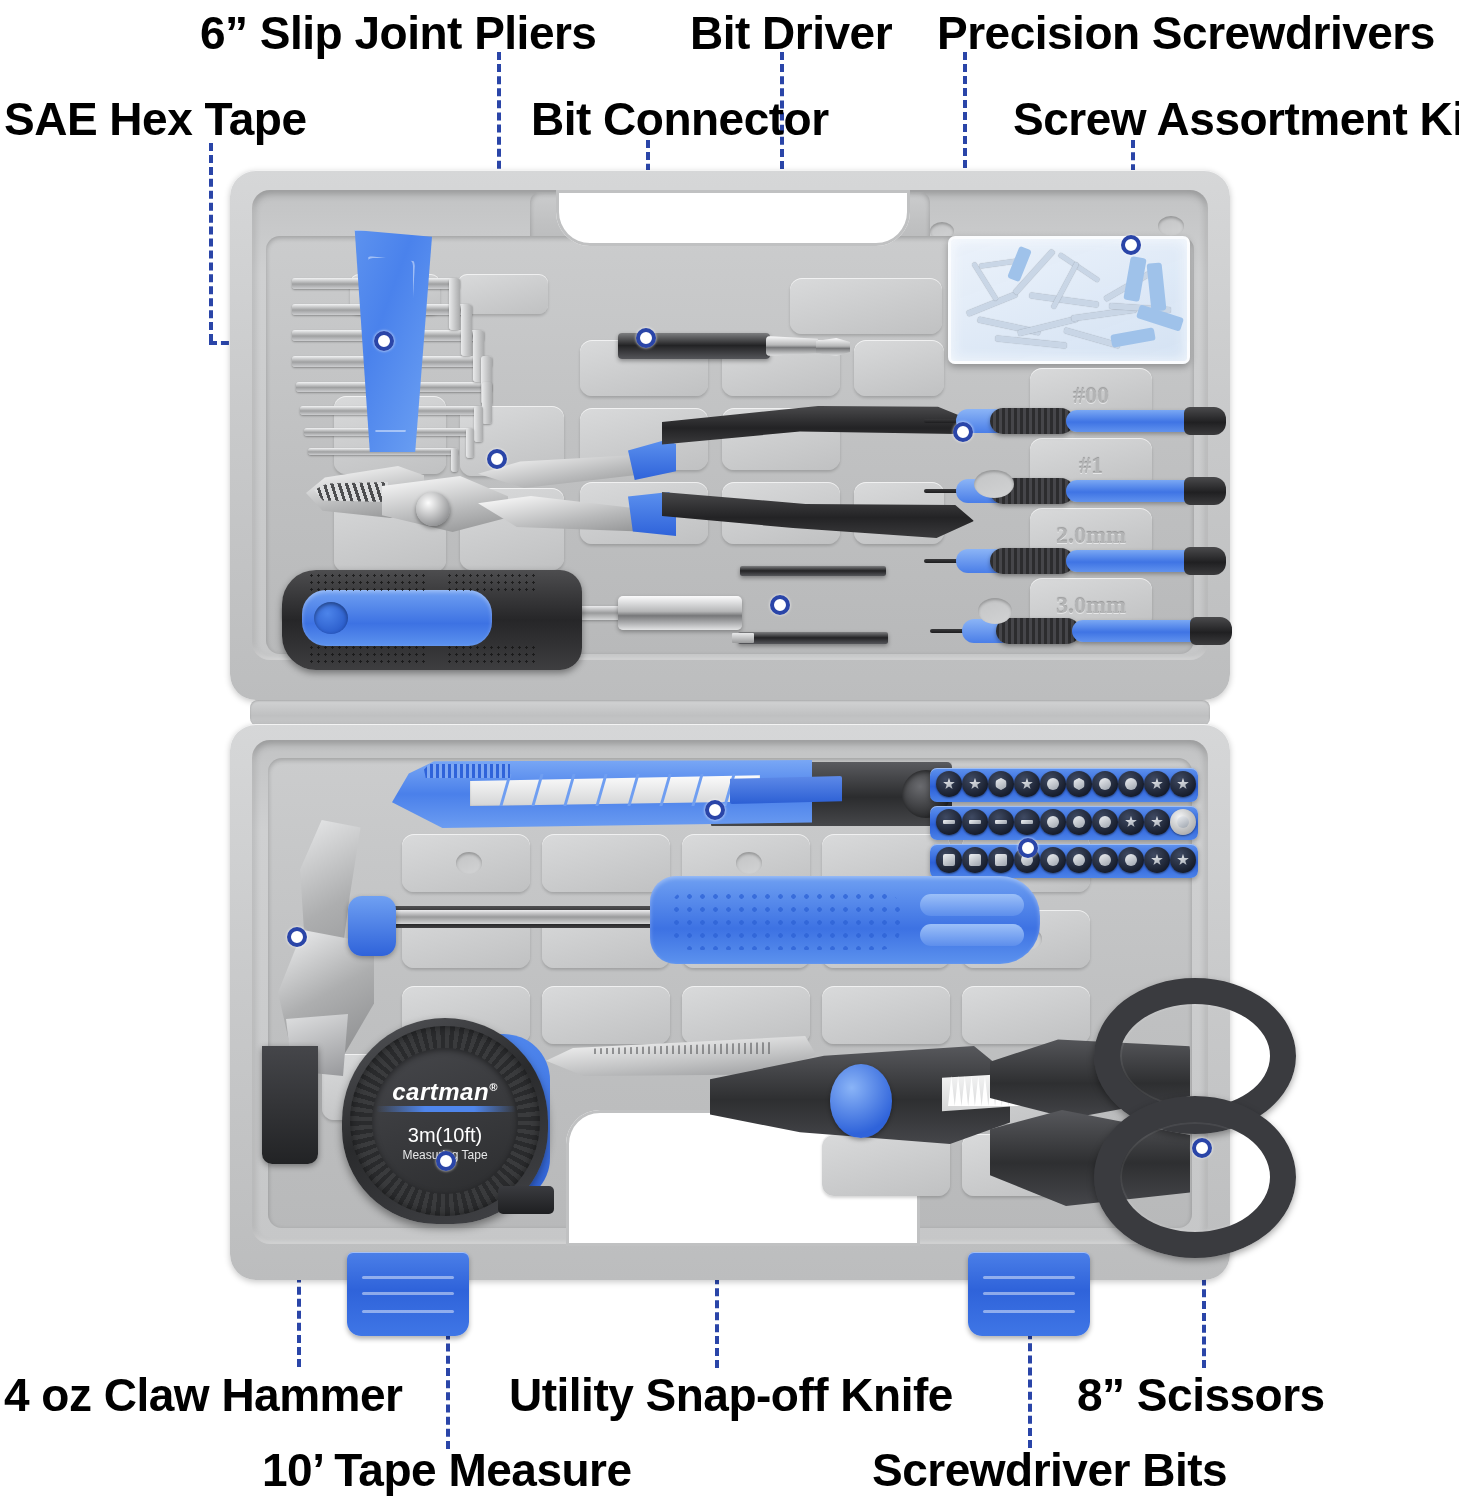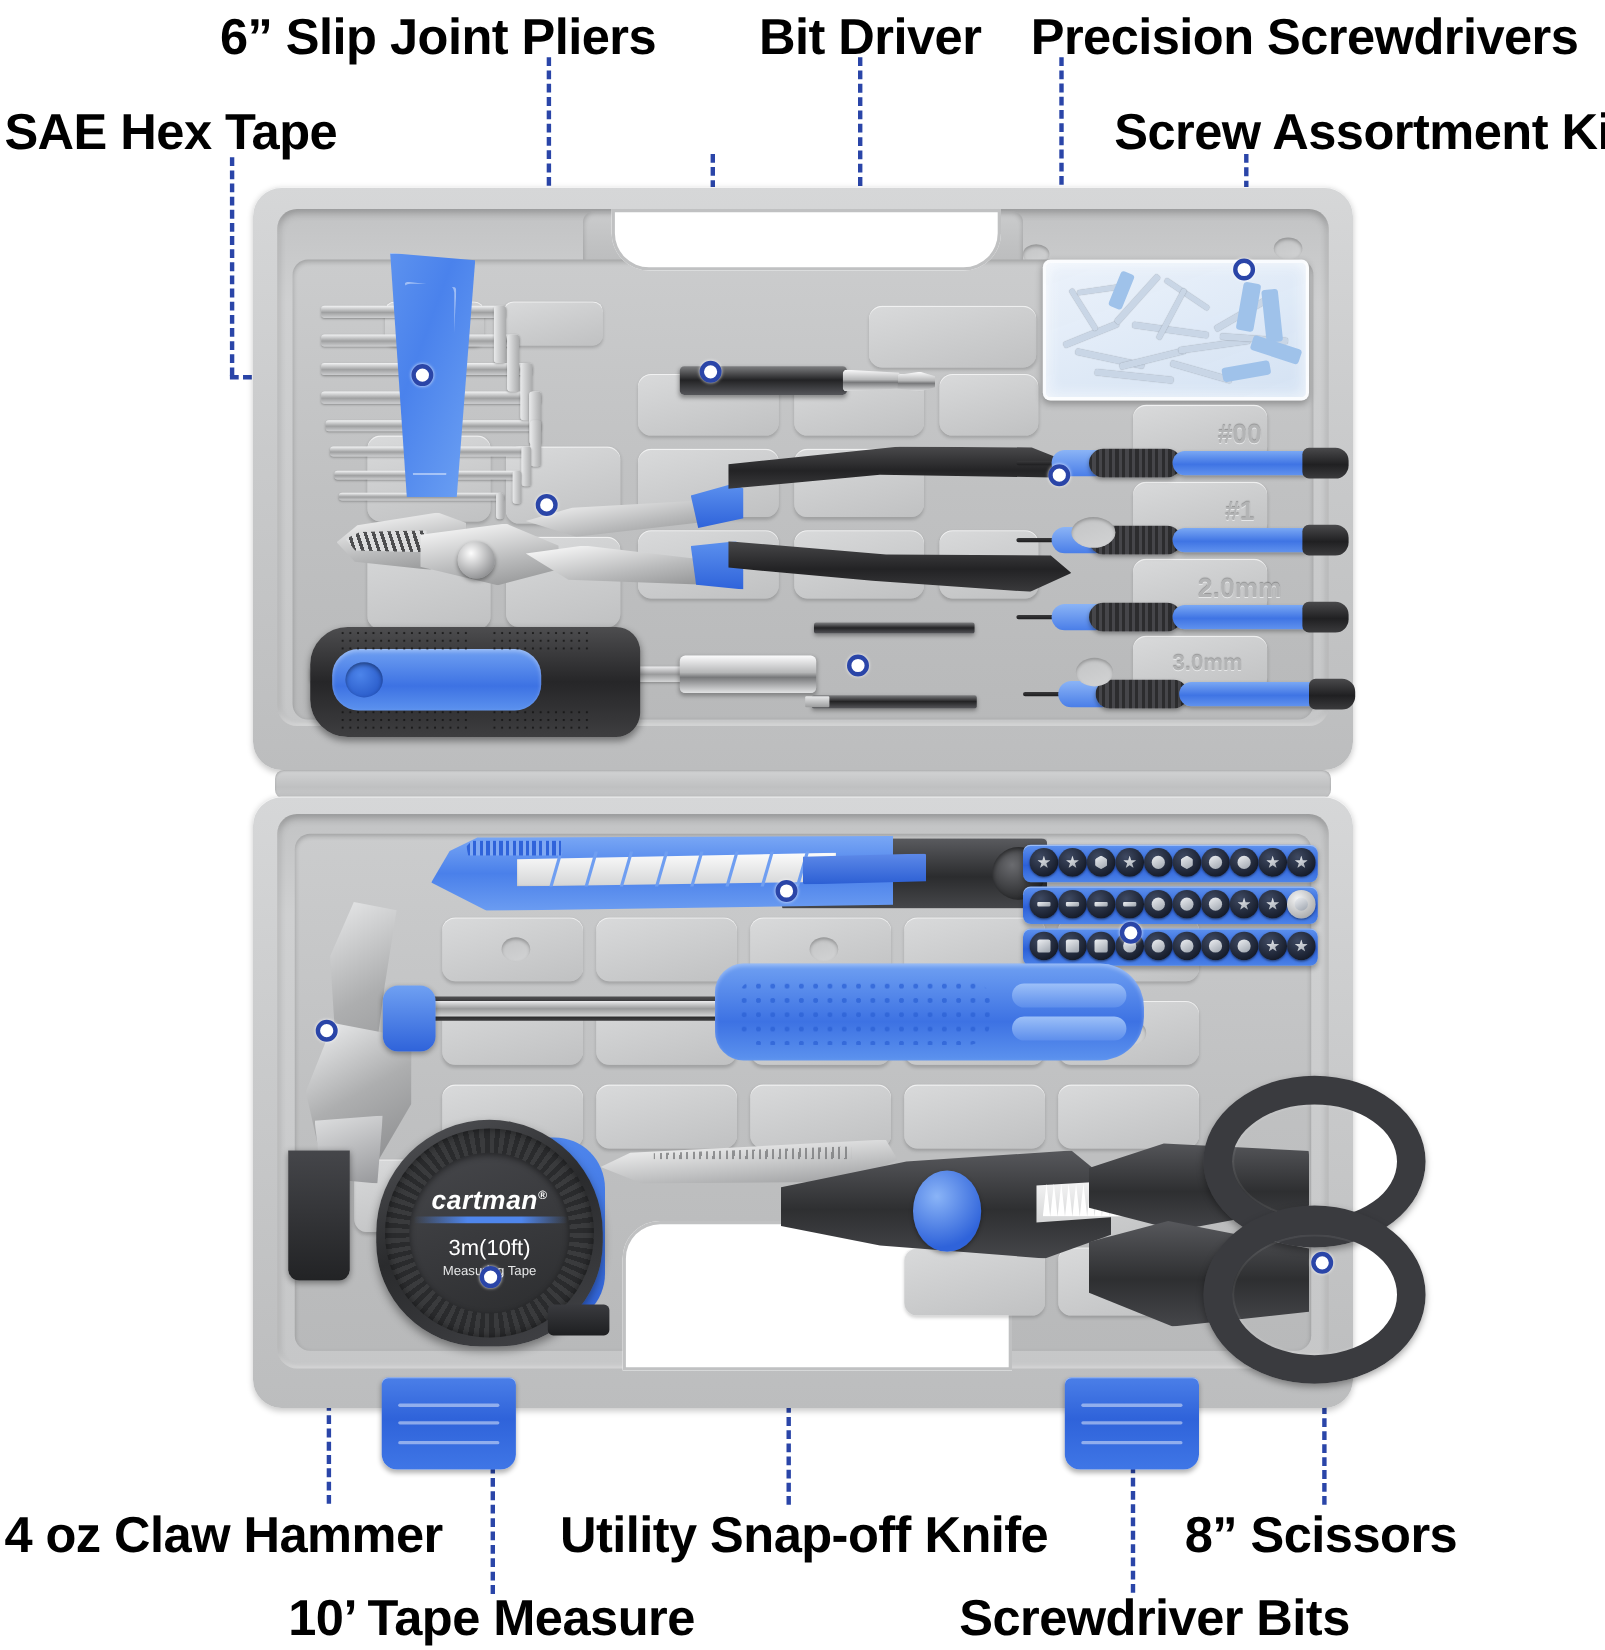--- a/index.html
+++ b/index.html
@@ -43,21 +43,21 @@
   
   .pad{position:absolute;border-radius:12px;
        background:linear-gradient(165deg,#d9dadb 0%,#cbcccd 55%,#c0c1c2 100%);
        box-shadow:0 2px 3px rgba(0,0,0,.17), inset 0 1px 0 rgba(255,255,255,.65);}
   .pad.sm{border-radius:9px;}
   .dimple{position:absolute;border-radius:50%;
        background:linear-gradient(160deg,#c3c4c5,#d2d3d4);
        box-shadow:inset 0 2px 3px rgba(0,0,0,.25);}
   .emboss{position:absolute;font-weight:bold;color:#b3b4b5;
        text-shadow:0 1px 0 #e6e7e8, 0 -1px 1px rgba(0,0,0,.28);
-       font-family:Liberation Sans, sans-serif;padding-left:36px;}
+       font-family:Liberation Serif, serif;}
 
   .handleSlot{position:absolute;background:#ffffff;border-radius:30px;
        box-shadow:inset 0 0 0 3px #c0c1c2;}
 
   
   .hinge{position:absolute;border-radius:8px;
        background:linear-gradient(180deg,#d2d3d4,#bfc0c1 60%,#cacbcc);
        box-shadow:inset 0 1px 2px rgba(0,0,0,.2);}
 
   
@@ -222,20 +222,21 @@
 
     <div class="lead-v" style="left:715px;top:810px;height:558px;"></div>
 
     <div class="lead-v" style="left:1028px;top:848px;height:600px;"></div>
 
     <div class="lead-v" style="left:1202px;top:1148px;height:220px;"></div>
   </div>
 
   <div class="label" style="left:4px;top:92px;font-size:46px;">SAE Hex Tape</div>
   <div class="label" style="left:200px;top:6px;font-size:46px;">6” Slip Joint Pliers</div>
+  <div class="label" style="left:531px;top:92px;font-size:46px;">Bit Connector</div>
   <div class="label" style="left:690px;top:6px;font-size:46px;">Bit Driver</div>
   <div class="label" style="left:937px;top:6px;font-size:46px;">Precision Screwdrivers</div>
   <div class="label" style="left:1013px;top:92px;font-size:46px;">Screw Assortment Kit</div>
 
   <div class="label" style="left:4px;top:1368px;font-size:46px;">4 oz Claw Hammer</div>
   <div class="label" style="left:262px;top:1443px;font-size:46px;">10’ Tape Measure</div>
   <div class="label" style="left:509px;top:1368px;font-size:46px;">Utility Snap-off Knife</div>
   <div class="label" style="left:872px;top:1443px;font-size:46px;">Screwdriver Bits</div>
   <div class="label" style="left:1077px;top:1368px;font-size:46px;">8” Scissors</div>
 
@@ -378,21 +379,21 @@
 
     <div>
 
       <div class="pad" style="left:800px;top:198px;width:122px;height:50px;"></div>
       <div class="emboss" style="left:800px;top:212px;width:122px;text-align:center;font-size:24px;">#00</div>
       <div class="pad" style="left:800px;top:268px;width:122px;height:50px;"></div>
       <div class="emboss" style="left:800px;top:282px;width:122px;text-align:center;font-size:24px;">#1</div>
       <div class="pad" style="left:800px;top:338px;width:122px;height:50px;"></div>
       <div class="emboss" style="left:800px;top:352px;width:122px;text-align:center;font-size:24px;">2.0mm</div>
       <div class="pad" style="left:800px;top:408px;width:122px;height:50px;"></div>
-      <div class="emboss" style="left:800px;top:422px;width:122px;text-align:left;font-size:20px;">3.0mm</div>
+      <div class="emboss" style="left:800px;top:422px;width:122px;text-align:center;font-size:24px;">3.0mm</div>
 
       <div class="psShaft" style="left:694px;top:249px;width:48px;"></div>
       <div class="psNose" style="left:726px;top:239px;width:44px;"></div>
       <div class="psGrip" style="left:760px;top:238px;width:84px;"></div>
       <div class="psBody" style="left:836px;top:240px;width:130px;"></div>
       <div class="psCap" style="left:954px;top:237px;width:42px;"></div>
 
       <div class="psShaft" style="left:694px;top:319px;width:48px;"></div>
       <div class="psNose" style="left:726px;top:309px;width:44px;"></div>
       <div class="psGrip" style="left:760px;top:308px;width:84px;"></div>

